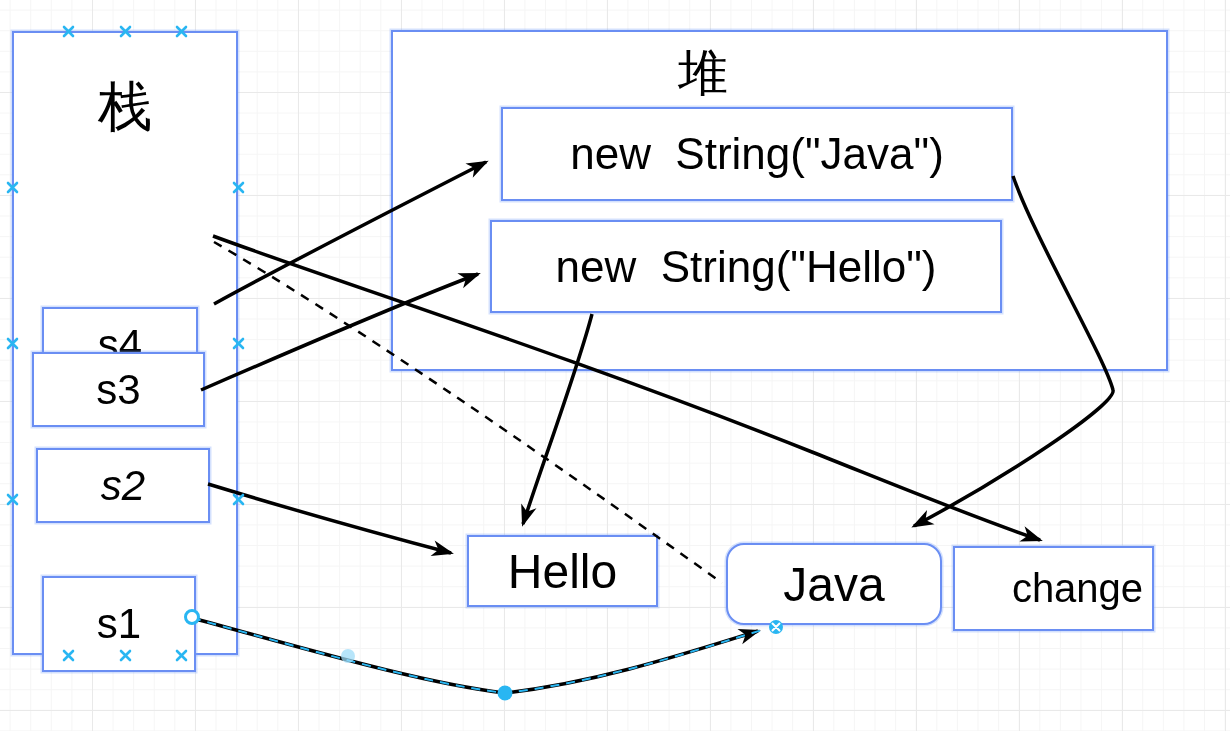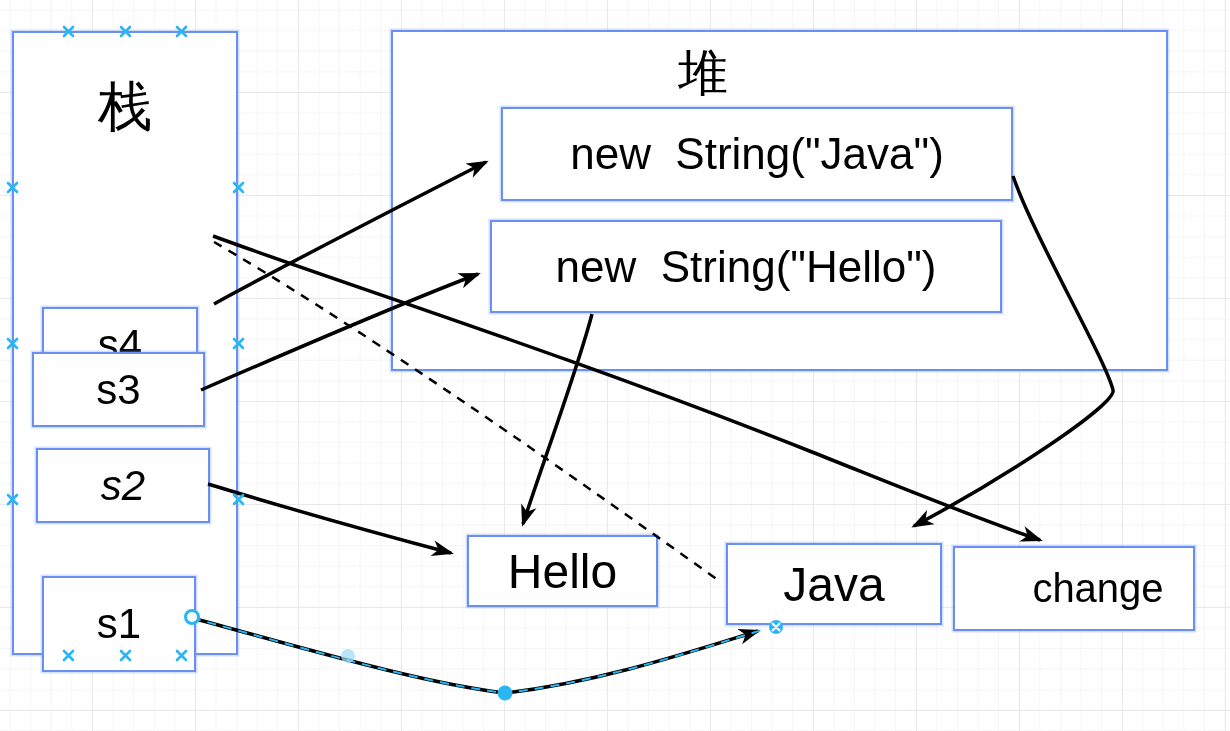--- a/index.html
+++ b/index.html
@@ -73,24 +73,24 @@
   <div class="shape leaf" style="left:501px;top:107px;width:512px;height:94px;">
     <span class="obj-label">new  String("Java")</span>
   </div>
   <div class="shape leaf" style="left:490px;top:220px;width:512px;height:93px;">
     <span class="obj-label">new  String("Hello")</span>
   </div>
 
   <div class="shape leaf" style="left:467px;top:535px;width:191px;height:72px;">
     <span class="lit-label-lg">Hello</span>
   </div>
-  <div class="shape leaf" style="left:726px;top:543px;width:216px;height:82px;">
+  <div class="shape leaf" style="left:726px;top:543px;width:216px;height:82px;border-radius:18px;">
     <span class="lit-label-lg">Java</span>
   </div>
-  <div class="shape leaf" style="left:953px;top:546px;width:242px;height:85px;padding-left:48px;">
+  <div class="shape leaf" style="left:953px;top:546px;width:201px;height:85px;padding-left:48px;">
     <span class="lit-label-md">change</span>
   </div>
 
   <svg class="overlay" width="1230" height="731" viewBox="0 0 1230 731">
     <defs>
       <marker id="arrow" markerUnits="userSpaceOnUse" markerWidth="26" markerHeight="20" refX="20" refY="9" orient="auto">
         <path d="M1,1 L23,9 L1,17 L7,9 Z" fill="#000"></path>
       </marker>
     </defs>
 

